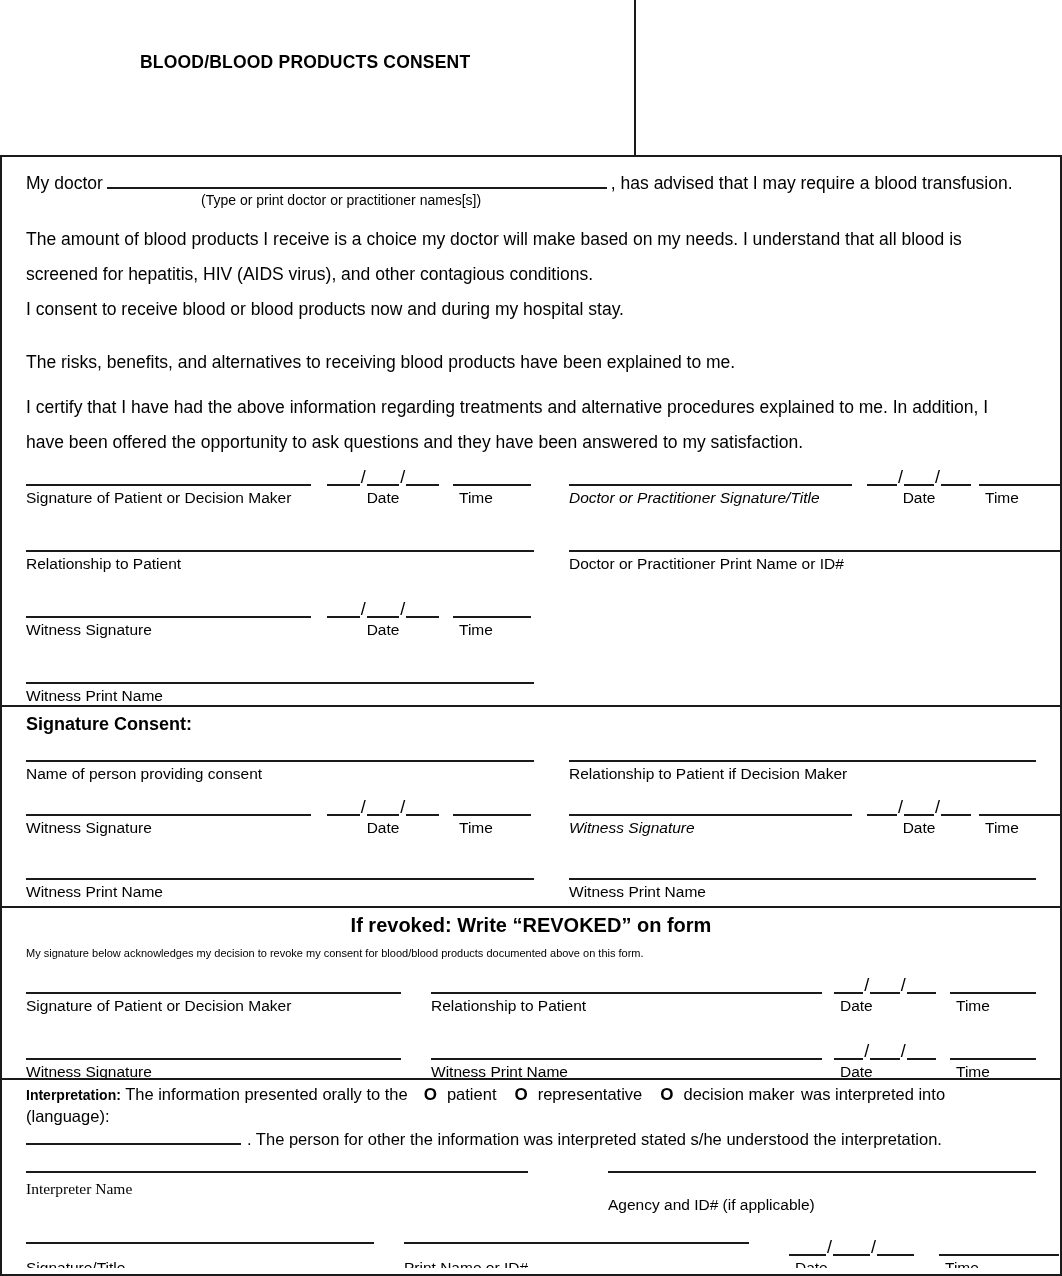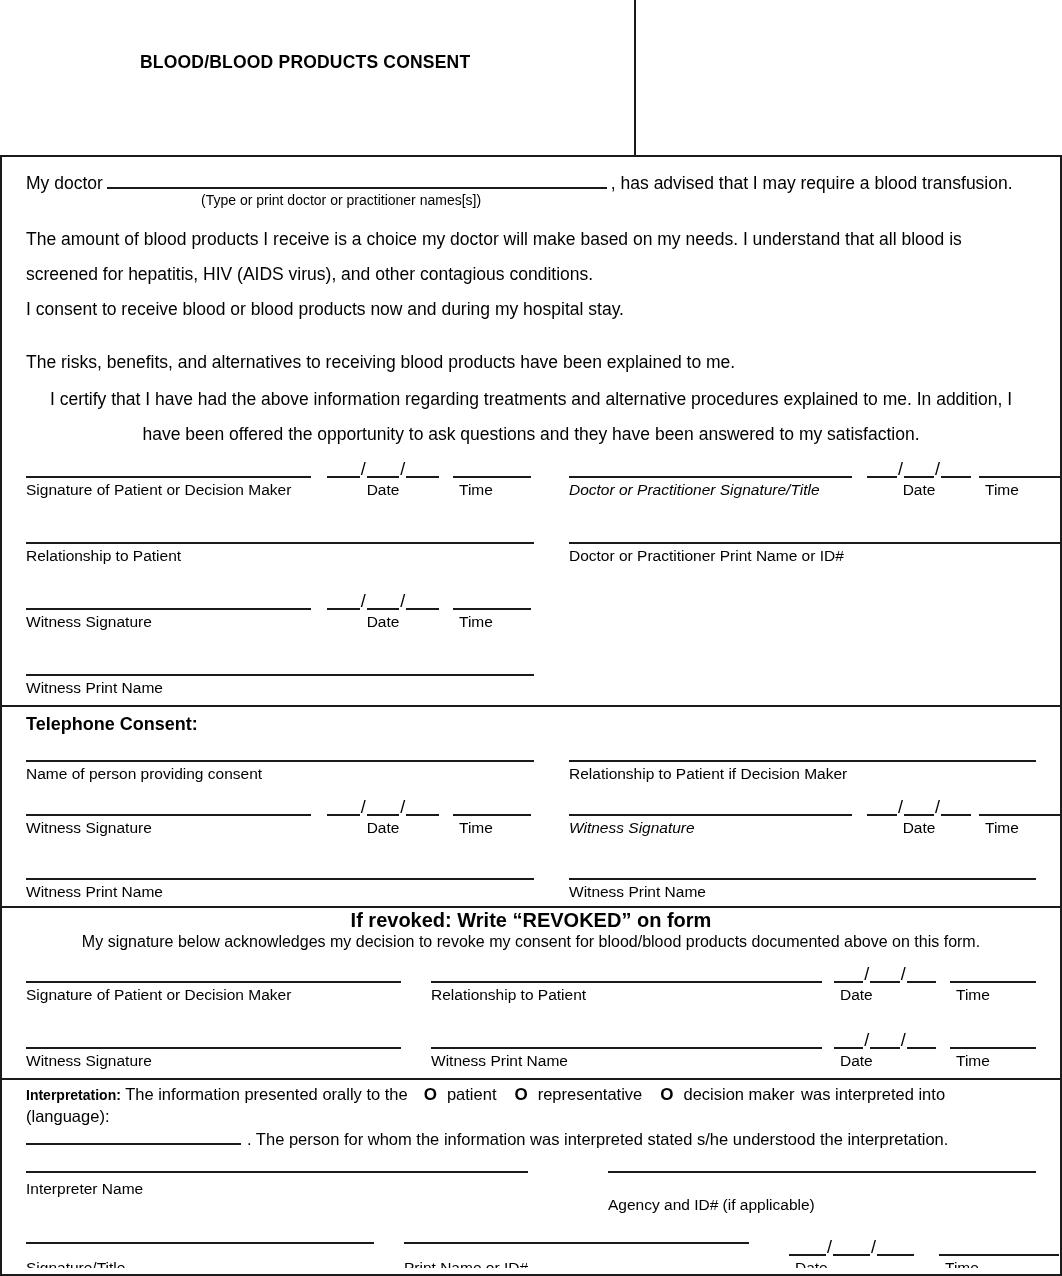--- a/index.html
+++ b/index.html
@@ -38,21 +38,21 @@
   .inline-line {
     display: inline-block; width: 500px; height: 14px;
     border-bottom: 2px solid #1a1a1a; margin: 0 4px;
     vertical-align: baseline;
   }
   .hint { font-size: 14px; line-height: 16px; margin: -2px 0 0 175px; }
   .para { margin: 0; font-size: 17.5px; line-height: 35px; white-space: pre-line; }
   .p-amount  { margin-top: 14px; }
   .p-consent { margin-top: 0; }
   .p-risks   { margin-top: 18px; }
-  .p-certify { margin-top: 2px; text-align: center; }
+  .p-certify { margin-top: 10px; }
 
   
   .cols { display: flex; margin-top: 4px; }
   .col-left  { width: 508px; flex: none; }
   .col-right { flex: 1; margin-left: 35px; }
   .frow { display: flex; align-items: flex-start; }
   .frow + .frow { margin-top: 23px; }
 
   .fg { flex: none; }
   .fg.grow { flex: 1; }
@@ -69,38 +69,38 @@
   .w-sigL { width: 285px; } .dg-L { width: 112px; margin-left: 16px; } .tg-L { width: 78px; margin-left: 14px; }
   .w-sigR { width: 283px; font-style: italic; } .dg-R { width: 104px; margin-left: 15px; } .tg-R { width: 88px;  margin-left: 8px; }
 
   
   .tel-heading { margin-top: 6px; font-size: 18px; font-weight: bold; line-height: 22px; }
   .tel-row1 { margin-top: 5px; }
   .tel-row2 { margin-top: 11px; }
   .tel-row3 { margin-top: 21px; }
 
   
-  .rev-heading { text-align: center; font-size: 20px; font-weight: bold; line-height: 24px; }
-  .rev-sub { margin-top: 0; text-align: center; font-size: 16px; line-height: 20px; }
+  .rev-heading { margin-top: 5px; text-align: center; font-size: 20px; font-weight: bold; line-height: 24px; }
+  .rev-sub { margin-top: 6px; text-align: left; font-size: 11px; line-height: 20px; }
   .rev-row1 { margin-top: 9px; }
   .rev-row2 { margin-top: 18px; }
   .w-revsig { width: 375px; } .w-revrel { flex: 1; margin-left: 30px; }
   .dg-rev { width: 102px; margin-left: 12px; } .tg-rev { width: 86px; margin-left: 14px; }
 
   
   .interp-line1 { margin-top: 4px; font-size: 16.5px; line-height: 21px; }
   .interp-line1 b { font-size: 14px; }
   .radio-o { font-weight: bold; margin: 0 10px 0 16px; font-size: 17px; }
   .opt { margin-right: 2px; }
   .interp-lang { font-size: 16.5px; line-height: 21px; }
   .interp-line3 { font-size: 16.5px; line-height: 24px; }
   .lang-line { display: inline-block; width: 215px; height: 12px; border-bottom: 2px solid #1a1a1a; }
   .understood-text { margin-left: 6px; }
   .interp-row1 { display: flex; margin-top: 0; }
-  .w-interp { width: 502px; } .w-agency { flex: 1; margin-left: 80px; }
+  .w-interp { width: 502px; font-family: Liberation Serif, serif; } .w-agency { flex: 1; margin-left: 80px; }
   .interp-row2 { display: flex; align-items: flex-end; margin-top: 8px; }
   .w-sigtitle { width: 348px; } .w-printid { width: 345px; margin-left: 30px; }
   .dg-bot { width: 125px; margin-left: 40px; } .tg-bot { width: 120px; margin-left: 25px; }
   .gap-lg .flabel { margin-top: 14px; }
 </style>
 </head>
 <body>
 
 <div class="page">
 
@@ -209,21 +209,21 @@
             <div class="fg grow">
               <div class="wline"></div>
               <div class="flabel">Doctor or Practitioner Print Name or ID#</div>
             </div>
           </div>
         </div>
       </div>
     </div>
 
     <div class="sec sec-telephone">
-      <div class="tel-heading">Telephone Consent:</div>
+      <div class="tel-heading">Signature Consent:</div>
 
       <div class="cols tel-row1" style="margin-top:5px">
         <div class="col-left">
           <div class="frow">
             <div class="fg grow">
               <div class="wline"></div>
               <div class="flabel">Name of person providing consent</div>
             </div>
           </div>
         </div>
@@ -360,21 +360,21 @@
     </div>
 
     <div class="sec sec-interp">
       <div class="interp-line1">
         <b>Interpretation:</b>
         <span>The information presented orally to the</span><span class="radio-o">O</span><span class="opt">patient</span><span class="radio-o">O</span><span class="opt">representative</span><span class="radio-o">O</span><span class="opt">decision maker</span>
         <span>was interpreted into</span>
       </div>
       <div class="interp-lang">(language):</div>
       <div class="interp-line3">
-        <span class="lang-line"></span><span class="understood-text">.  The person for whom the information was interpreted stated s/he understood the interpretation.</span>
+        <span class="lang-line"></span><span class="understood-text">.  The person for other the information was interpreted stated s/he understood the interpretation.</span>
       </div>
 
       <div class="interp-row1">
         <div class="fg w-interp">
           <div class="wline"></div>
           <div class="flabel" style="margin-top:6px">Interpreter Name</div>
         </div>
         <div class="fg w-agency">
           <div class="wline"></div>
           <div class="flabel" style="margin-top:22px">Agency and ID# (if applicable)</div>

